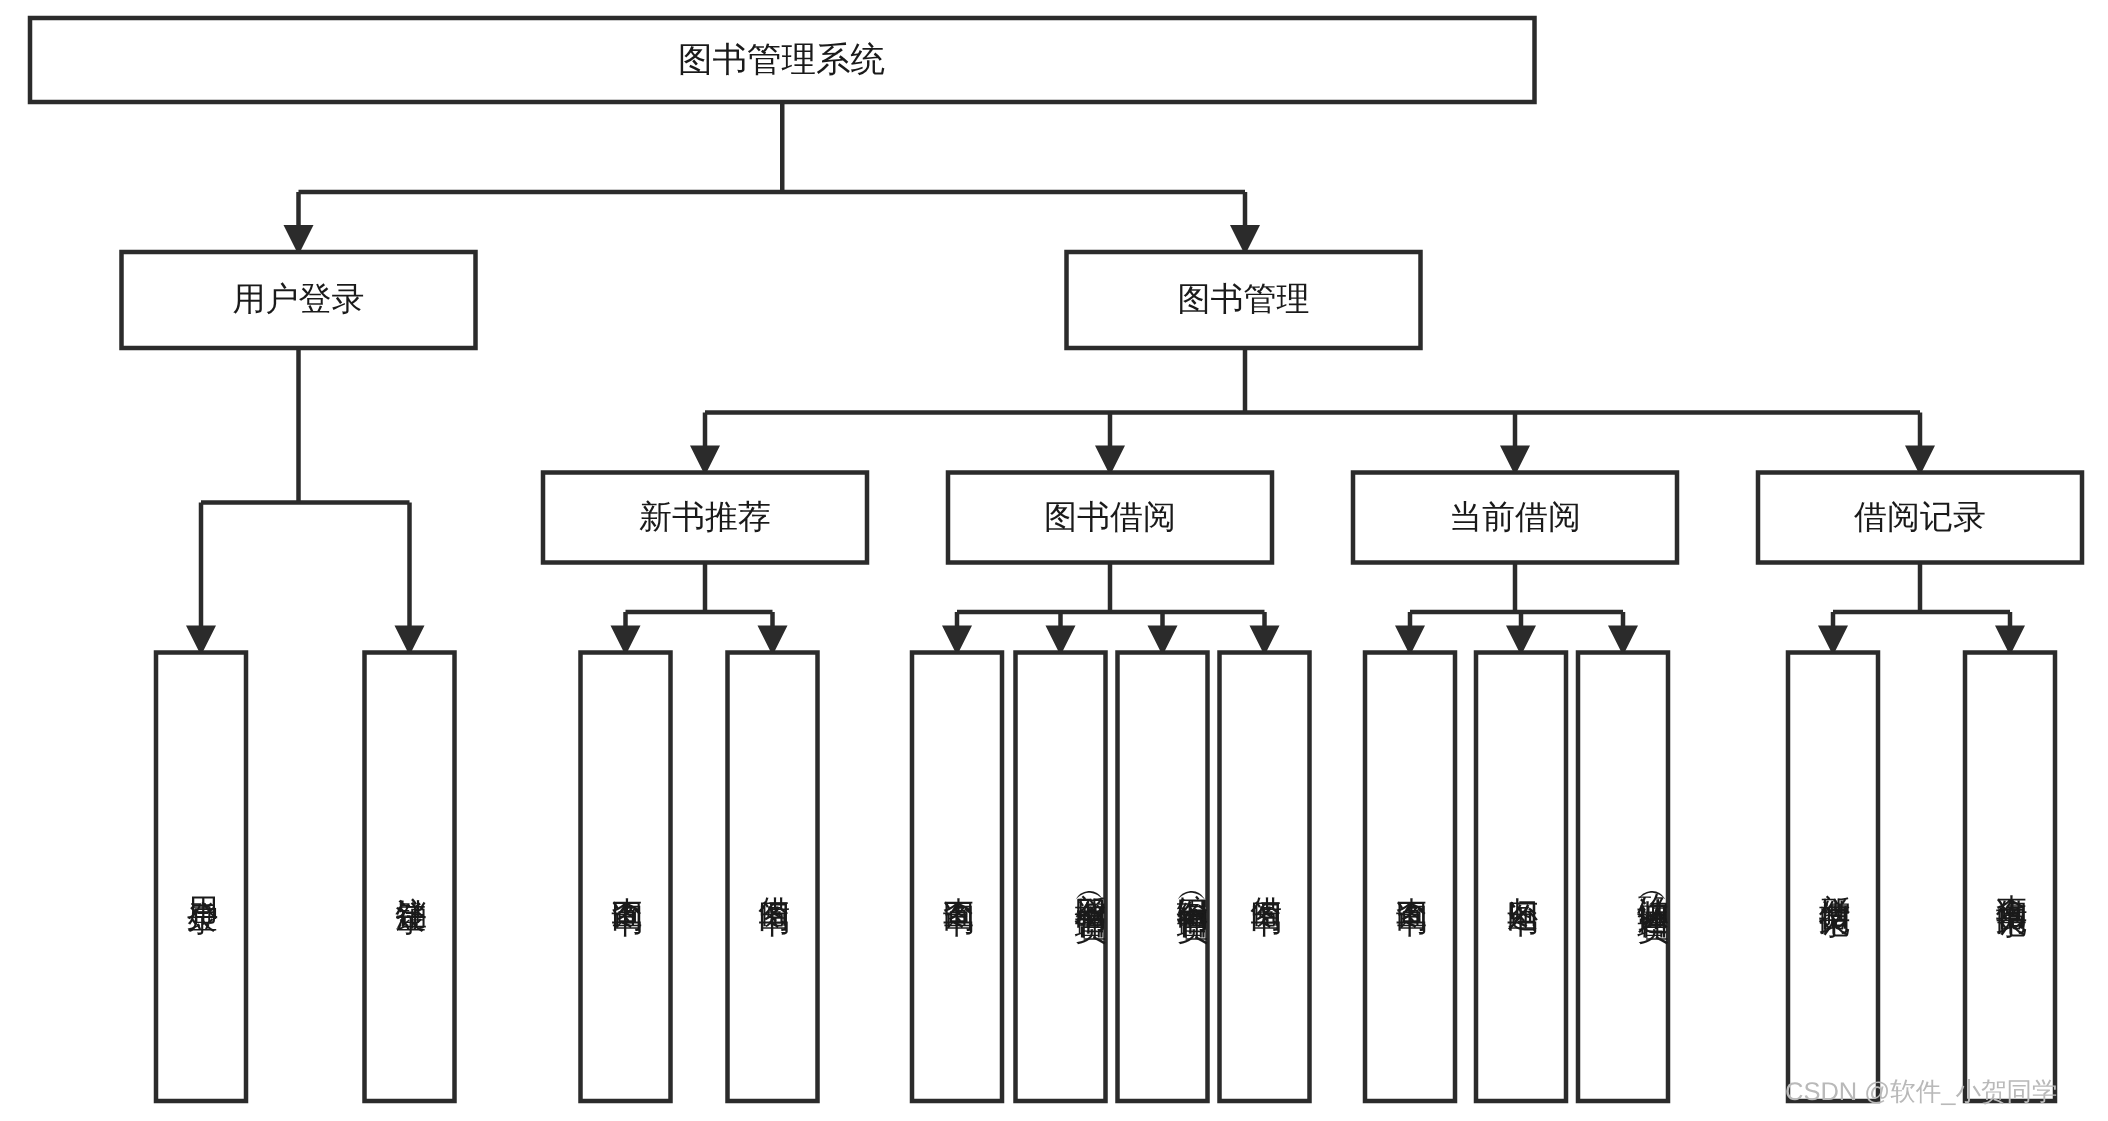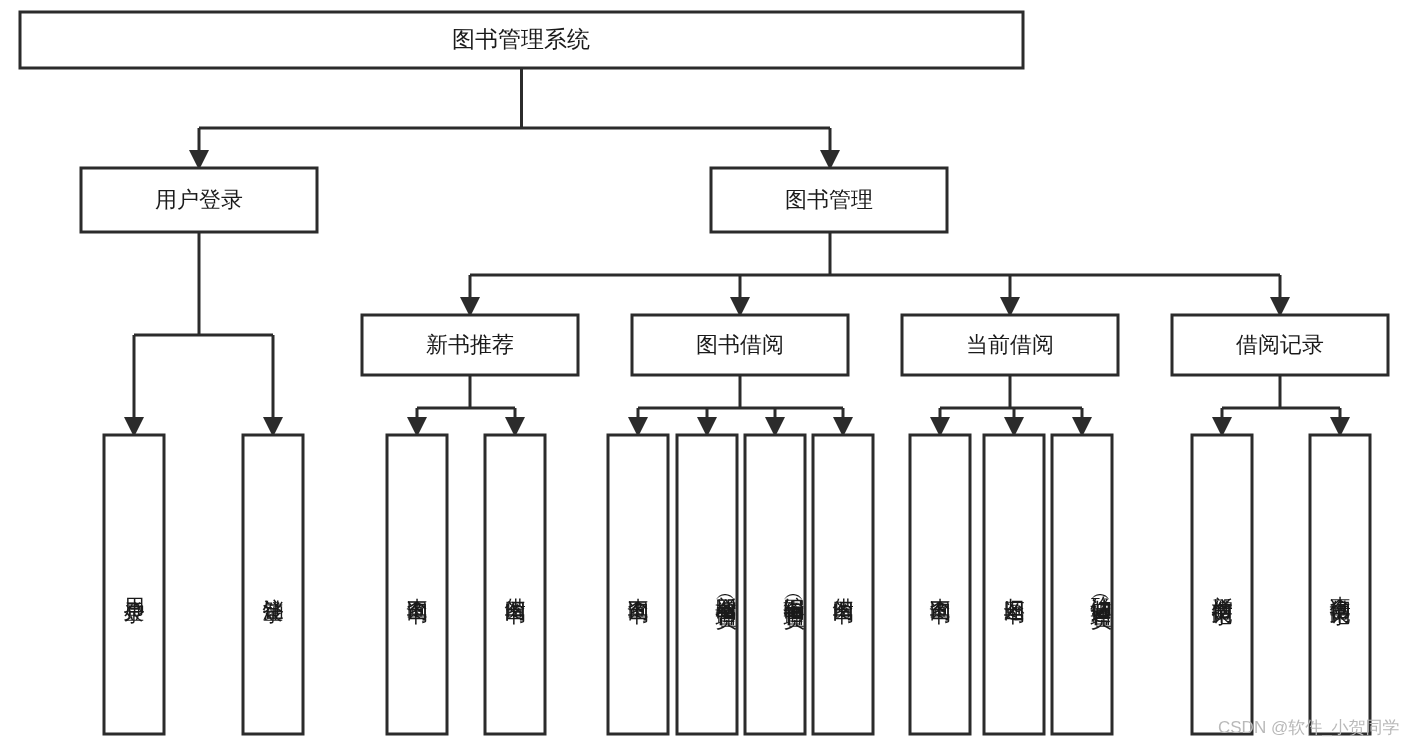--- a/index.html
+++ b/index.html
@@ -69,21 +69,20 @@
     pointer-events: none;
     user-select: none;
   }
   .watermark {
     position: absolute;
     font-family: "Liberation Sans", "DejaVu Sans", sans-serif;
     font-size: 17px;
     color: #b9b9b9;
     white-space: nowrap;
     user-select: none;
-    padding-left: 28px;
   }
 </style>
 </head>
 <body>
 
 <div id="diagram-root">
 
   <svg id="flow" viewBox="0 0 1405 747">
 
     <g>

